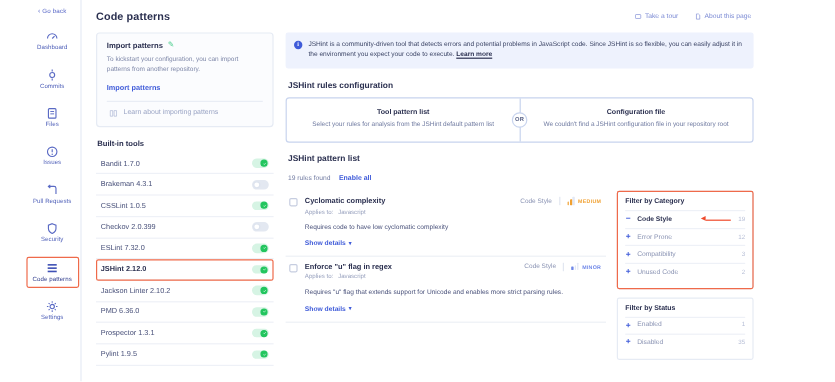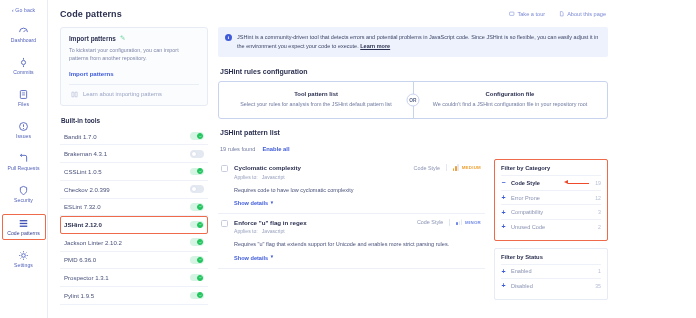--- a/index.html
+++ b/index.html
@@ -3,21 +3,21 @@
 <meta charset="utf-8">
 <style>
   * { box-sizing: border-box; margin: 0; padding: 0; }
   html, body {
     width: 696px; height: 318px;
     font-family: "Liberation Sans", sans-serif;
     background: #ffffff;
     color: #34355b;
     overflow: hidden;
   }
-  .app { display: flex; width: 618px; height: 318px; }
+  .app { display: flex; width: 618px; height: 318px; margin-left: 20px; }
 
   
   .sidebar {
     width: 48px; height: 318px; flex: 0 0 48px;
     background: #ffffff;
     border-right: 1px solid #e7ecf5;
     display: flex; flex-direction: column;
     align-items: center;
     padding-top: 4px;
   }

